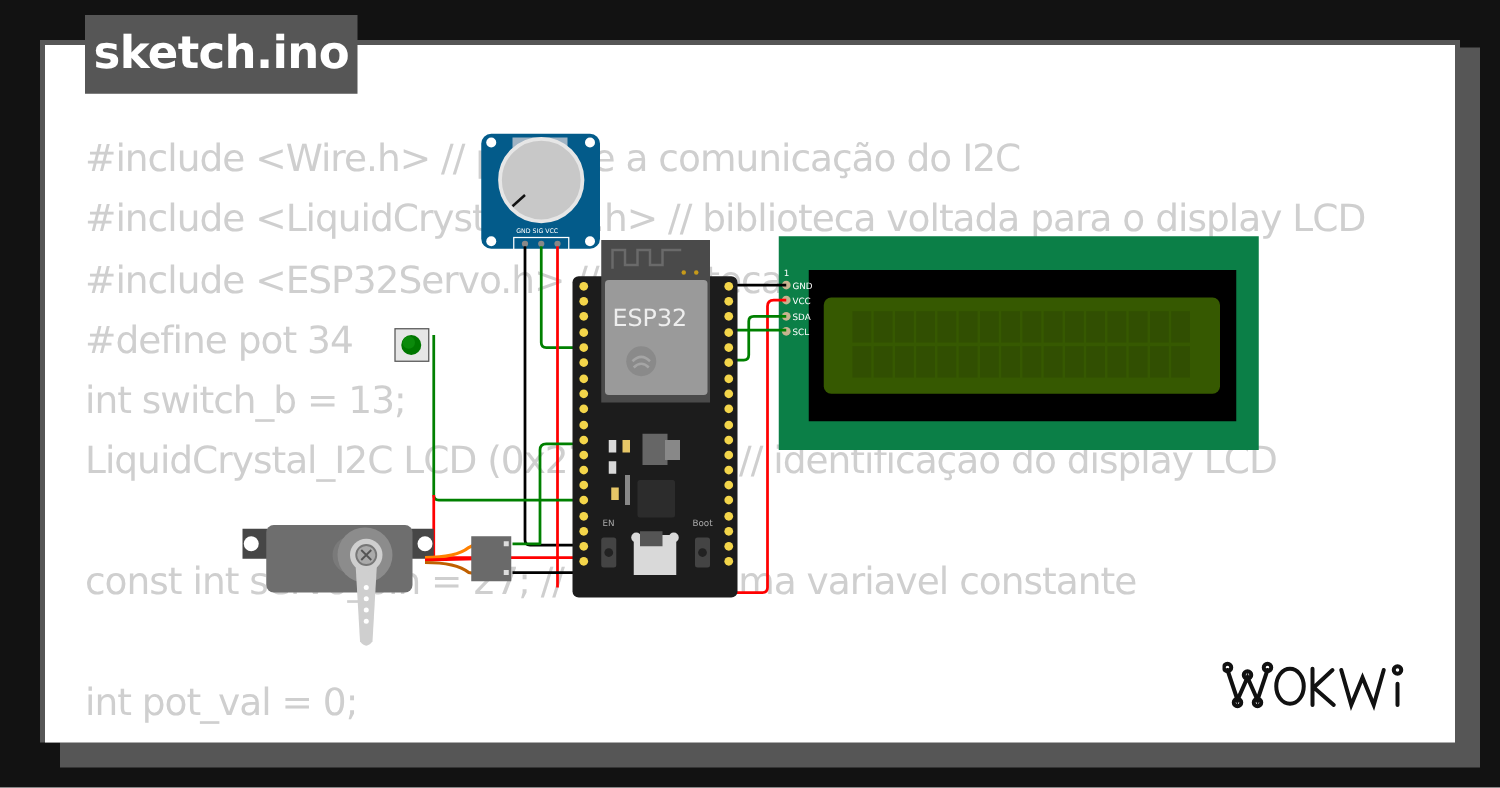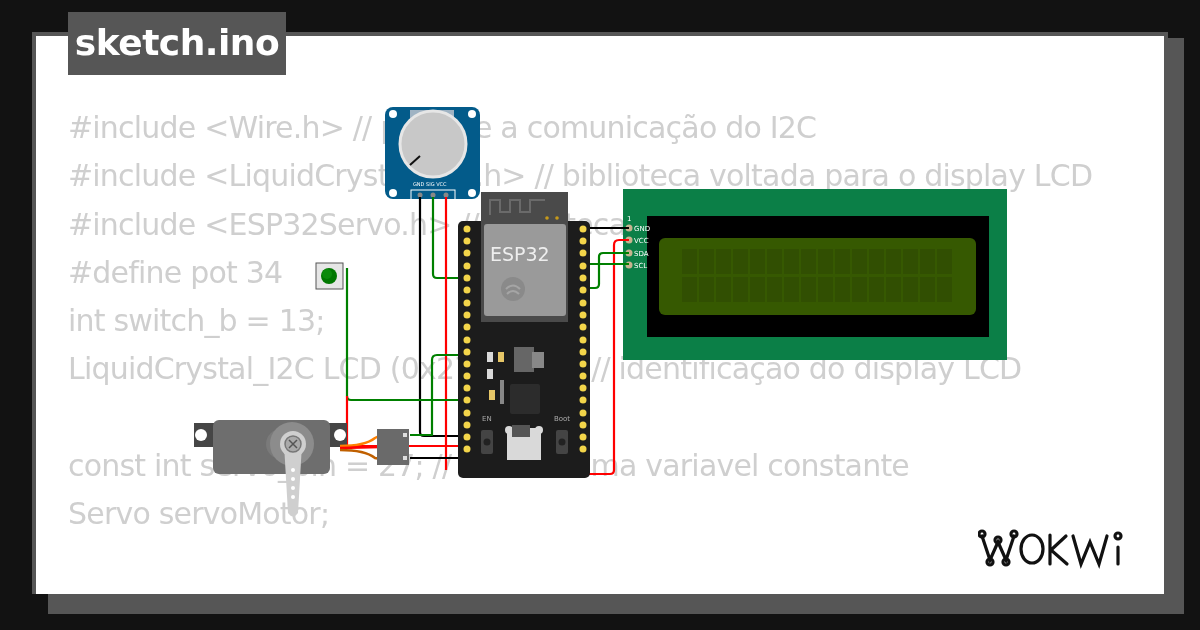--- a/index.html
+++ b/index.html
@@ -21,21 +21,20 @@
   <div class="card-inner">
     <div class="code">
       <div class="line">#include &lt;Wire.h&gt; // permite a comunicação do I2C</div>
       <div class="line">#include &lt;LiquidCrystal_I2C.h&gt; // biblioteca voltada para o display LCD</div>
       <div class="line">#include &lt;ESP32Servo.h&gt; // biblioteca para o servo motor</div>
       <div class="line">#define pot 34</div>
       <div class="line">int switch_b = 13;</div>
       <div class="line">LiquidCrystal_I2C LCD (0x27, 16, 2); // identificação do display LCD</div>
       <div class="line"></div>
       <div class="line">const int servo_pin = 27; // const é uma variavel constante</div>
-      <div class="line">Servo servoMotor;</div>
       <div class="line"></div>
       <div class="line">int pot_val = 0;</div>
     </div>
   </div>
 </div>
 
 <div class="title-tab">sketch.ino</div>
 
 <svg class="diagram" width="1200" height="630" viewBox="0 0 1200 630">
 

